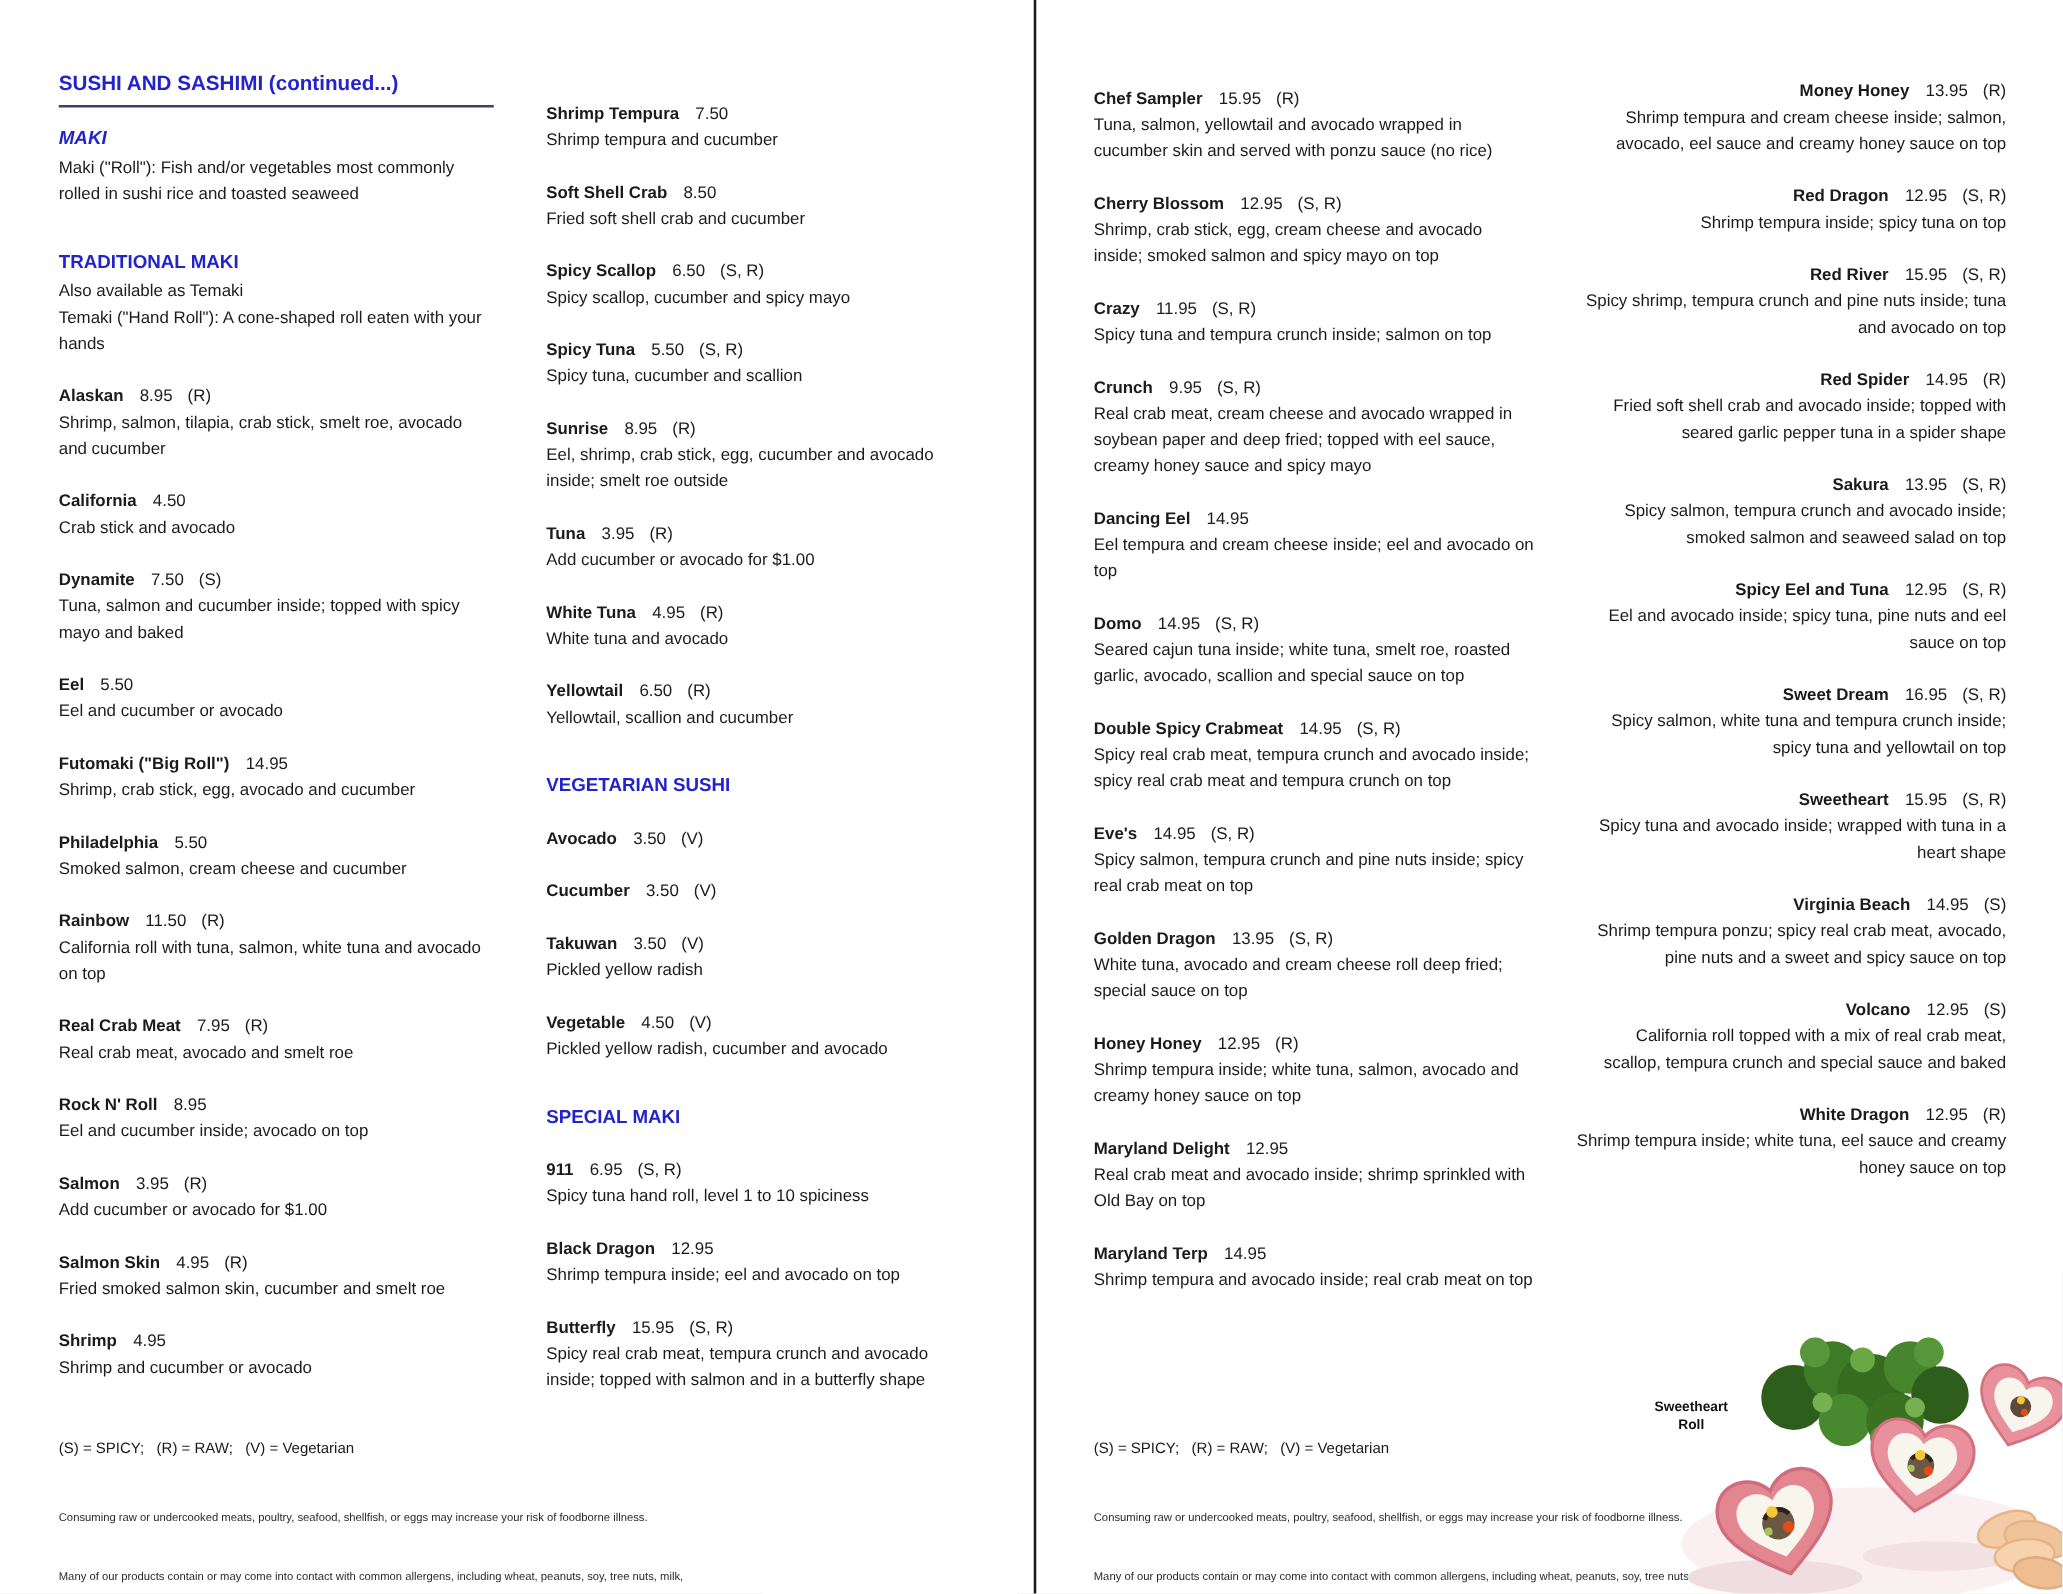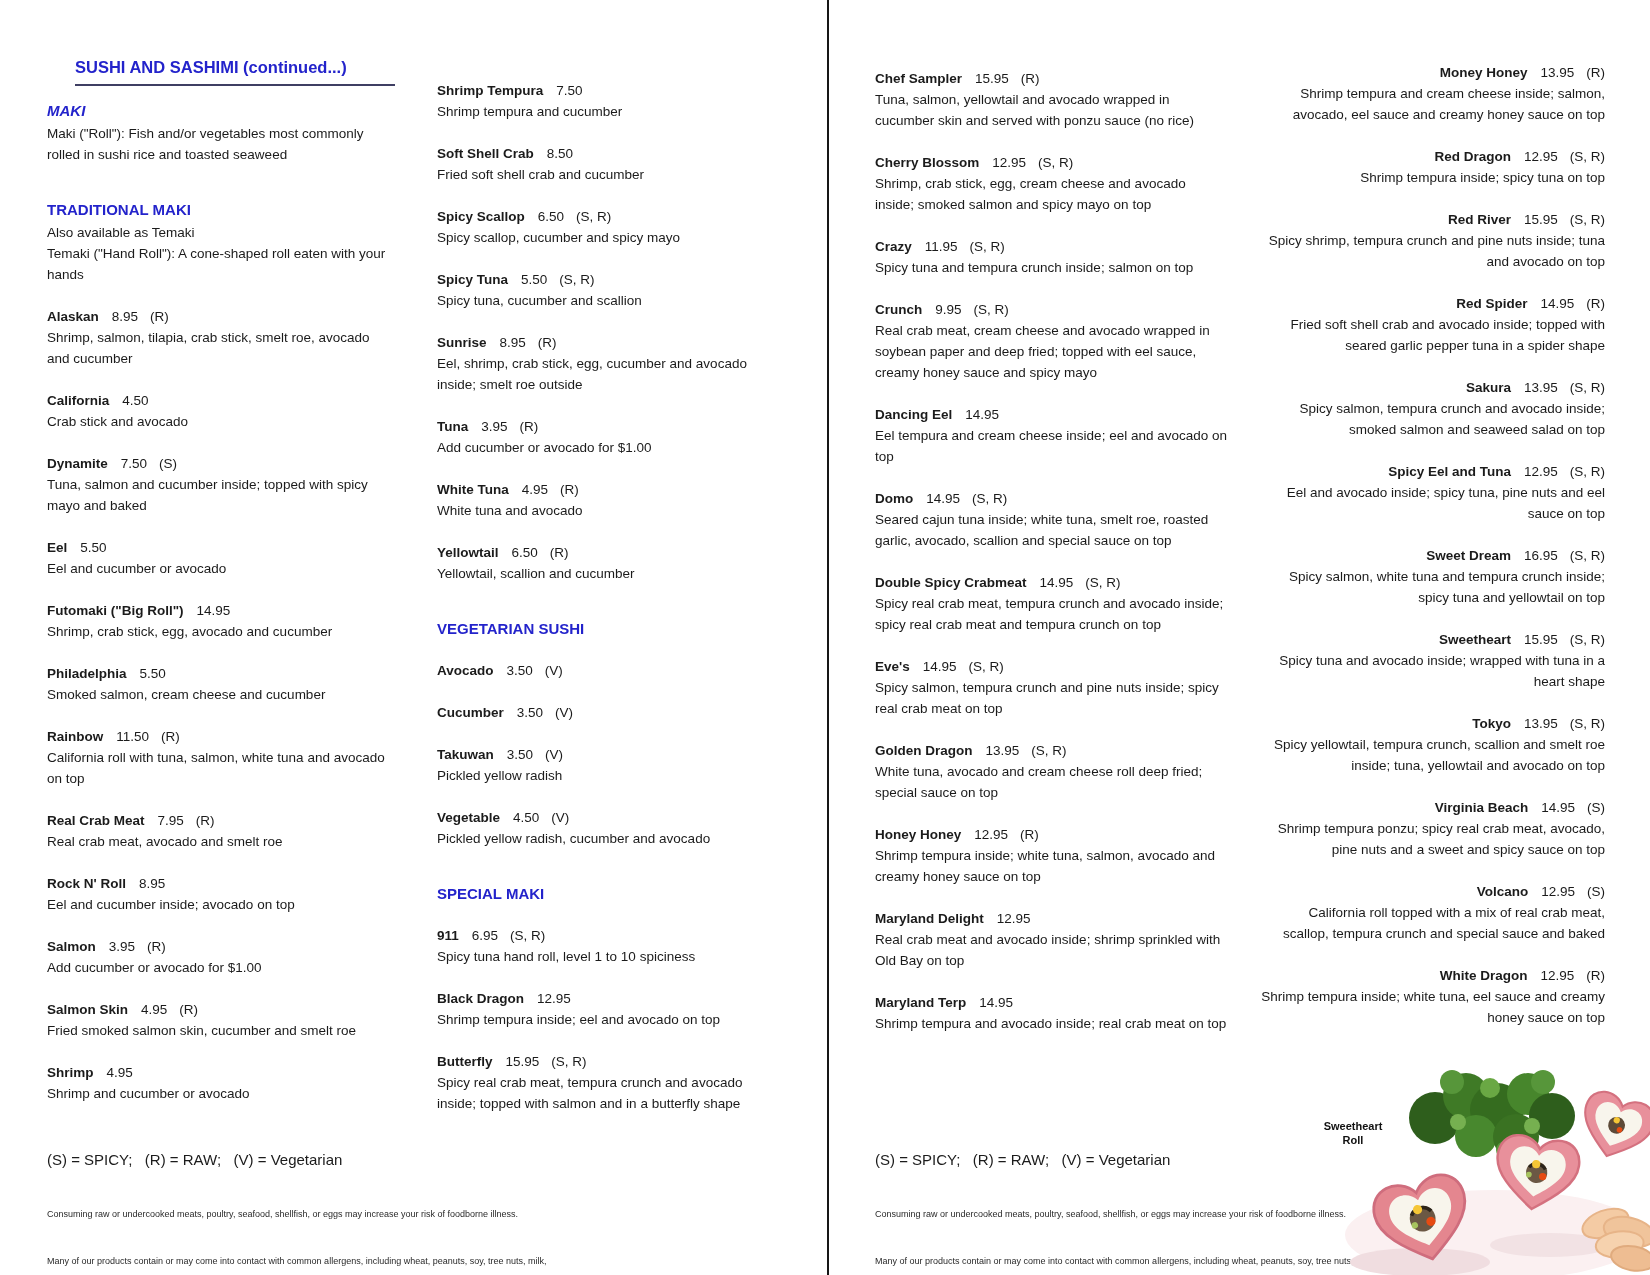--- a/index.html
+++ b/index.html
@@ -10,32 +10,32 @@
   .divider { position:absolute; left:827px; top:0; width:2px; height:1275px; background:#161616; }
 
   .col { position:absolute; font-size:13.5px; line-height:21px; }
   #col1 { left:47px;  top:56px; width:348px; }
   #col2 { left:437px; top:80px; width:330px; }
   #col3 { left:875px; top:68px; width:352px; }
   #col4 { left:1260px; top:62px; width:345px;text-align:right; }
 
   .page-header {
     color:#2323cb; font-size:16.5px; font-weight:bold; line-height:22px;
-    padding-bottom:6px; border-bottom:2px solid #3f3f63; margin-bottom:14px;margin-left:28px;
+    padding-bottom:6px; border-bottom:2px solid #3f3f63; margin-bottom:14px;
   }
   .sec-heading { color:#2323cb; font-size:15px; font-weight:bold; margin:34px 0 21px; }
   [data-blocks] > .sec-heading:first-child { margin-top:13px;font-style:italic; }
   .sec-heading + .para { margin-top:-19px; }
   .para { margin:0 0 21px; white-space:pre-line; }
   .item { margin:0 0 21px; }
   .item-name { font-weight:bold; }
   .item-price { margin-left:13px; }
   .item-tags  { margin-left:12px; }
 
-  .legend { position:absolute; font-size:15px; white-space:pre; color:#1b1b1b;text-align:center; }
+  .legend { position:absolute; font-size:12px; white-space:pre; color:#1b1b1b;text-align:center; }
   #legend-left  { left:47px;  top:1151px; }
   #legend-right { left:875px; top:1151px; }
   .disclaimer { position:absolute; font-size:9px; line-height:15.5px; color:#2a2a2a; white-space:pre; }
   #disclaimer-left  { left:47px;  top:1176px; }
   #disclaimer-right { left:875px; top:1176px; }
 
   .photo { position:absolute; left:1300px; top:1040px; width:350px; height:235px; }
   .photo-caption {
     position:absolute; left:1313px; top:1120px; width:80px; text-align:center;
     font-size:11px; font-weight:bold; line-height:13.5px; color:#111;
@@ -243,24 +243,20 @@
         <div class="item-head"><span class="item-name">Spicy Eel and Tuna</span><span class="item-price">12.95</span><span class="item-tags">(S, R)</span></div>
         <div class="item-desc">Eel and avocado inside; spicy tuna, pine nuts and eel sauce on top</div>
       </div>
       <div class="item">
         <div class="item-head"><span class="item-name">Sweet Dream</span><span class="item-price">16.95</span><span class="item-tags">(S, R)</span></div>
         <div class="item-desc">Spicy salmon, white tuna and tempura crunch inside; spicy tuna and yellowtail on top</div>
       </div>
       <div class="item">
         <div class="item-head"><span class="item-name">Sweetheart</span><span class="item-price">15.95</span><span class="item-tags">(S, R)</span></div>
         <div class="item-desc">Spicy tuna and avocado inside; wrapped with tuna in a heart shape</div>
-      </div>
-      <div class="item">
-        <div class="item-head"><span class="item-name">Tokyo</span><span class="item-price">13.95</span><span class="item-tags">(S, R)</span></div>
-        <div class="item-desc">Spicy yellowtail, tempura crunch, scallion and smelt roe inside; tuna, yellowtail and avocado on top</div>
       </div>
       <div class="item">
         <div class="item-head"><span class="item-name">Virginia Beach</span><span class="item-price">14.95</span><span class="item-tags">(S)</span></div>
         <div class="item-desc">Shrimp tempura ponzu; spicy real crab meat, avocado, pine nuts and a sweet and spicy sauce on top</div>
       </div>
       <div class="item">
         <div class="item-head"><span class="item-name">Volcano</span><span class="item-price">12.95</span><span class="item-tags">(S)</span></div>
         <div class="item-desc">California roll topped with a mix of real crab meat, scallop, tempura crunch and special sauce and baked</div>
       </div>
       <div class="item">

